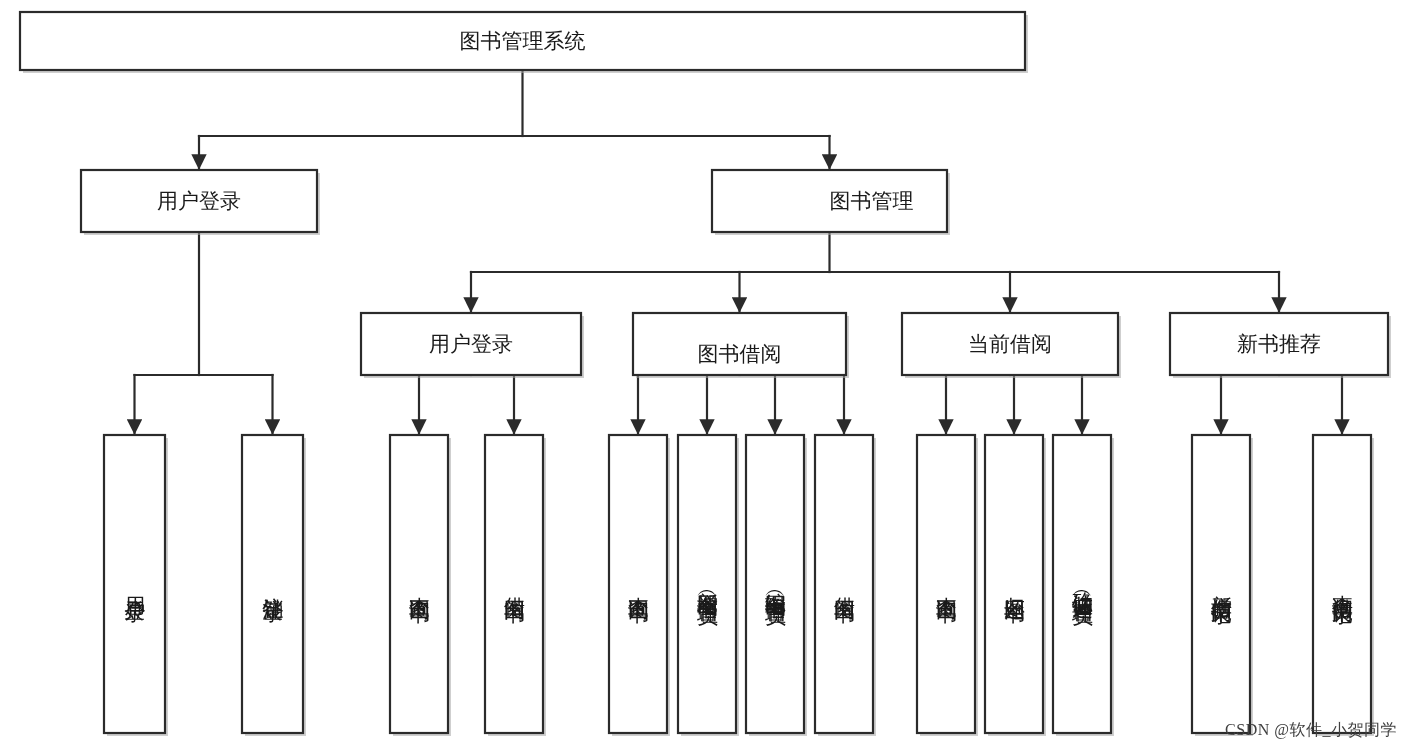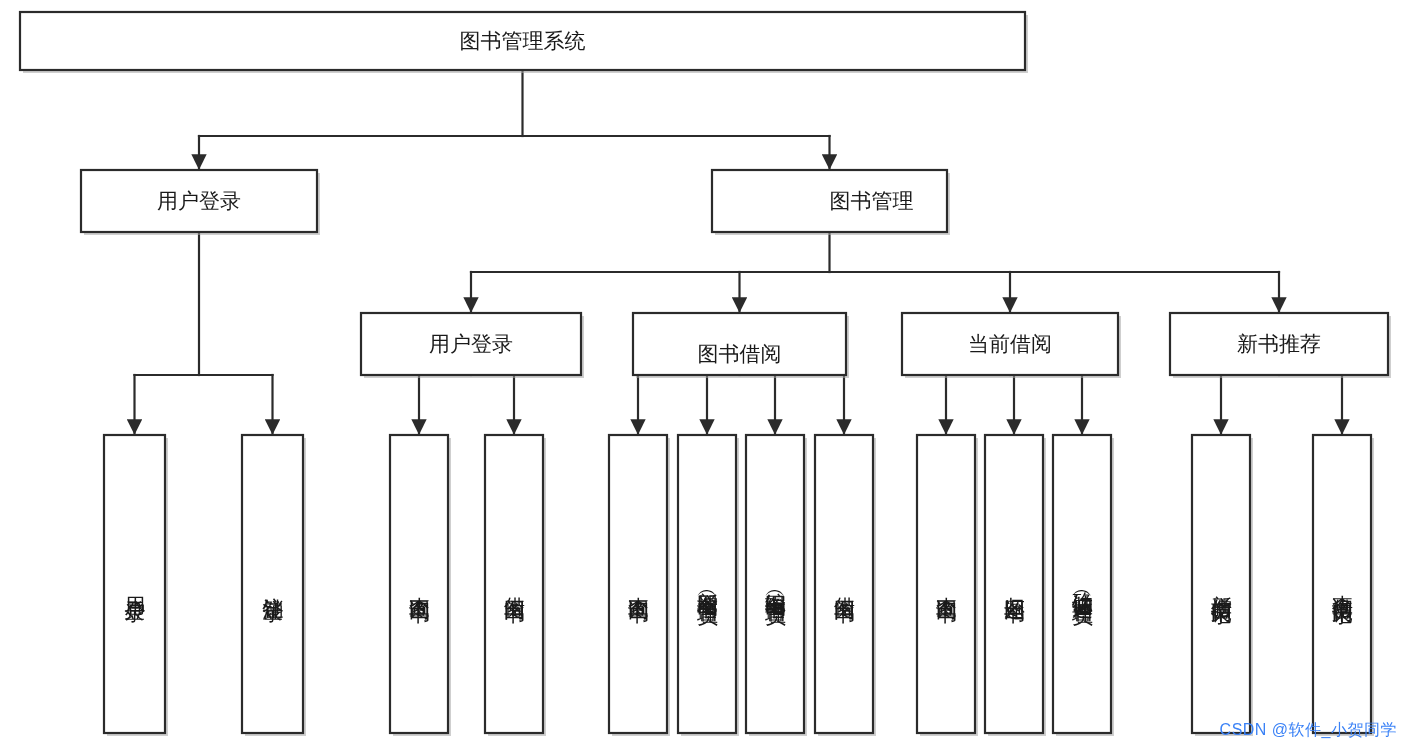--- a/index.html
+++ b/index.html
@@ -67,23 +67,23 @@
     justify-content: center;
     font-family: Liberation Sans, sans-serif;
     color: #1a1a1a;
     white-space: nowrap;
     pointer-events: none;
   }
   #watermark {
     position: absolute;
     right: 8px;
     bottom: 6px;
-    font-family: Liberation Sans, sans-serif;
+    font-family: Liberation Serif, serif;
     font-size: 16px;
-    color: #3b82f6;
+    color: #404040;
     letter-spacing: 0.5px;
     white-space: nowrap;
   }
 </style>
 </head>
 <body>
 
 <div id="diagram-root">
 
   <svg id="tree-svg" viewBox="0 0 1405 747" xmlns="http://www.w3.org/2000/svg">

